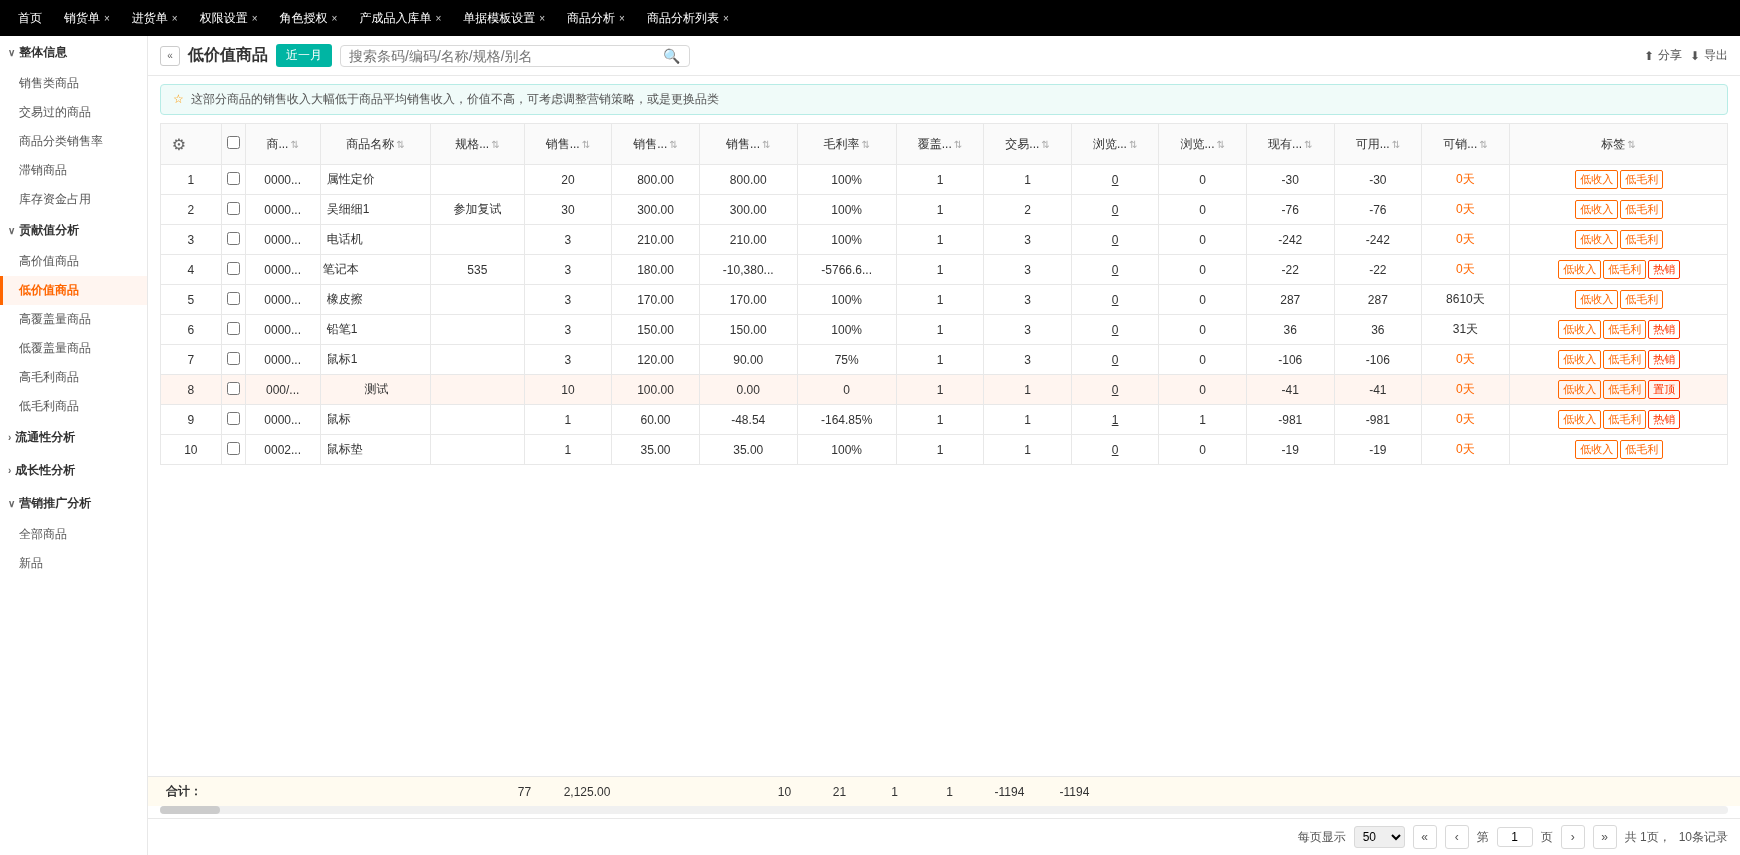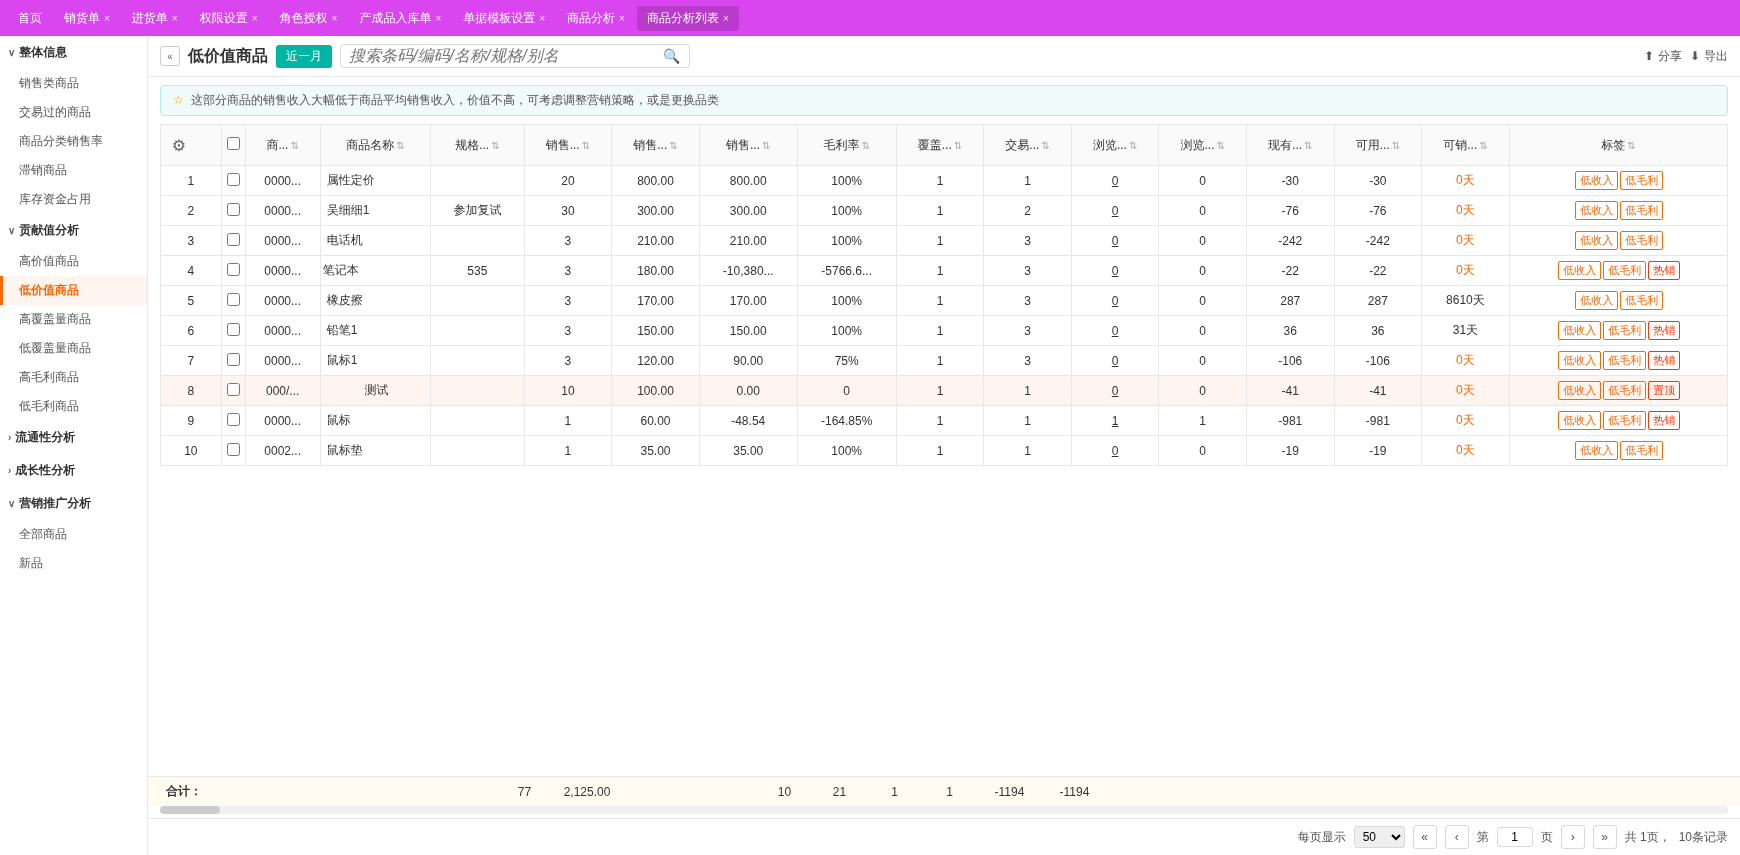--- a/index.html
+++ b/index.html
@@ -2,21 +2,21 @@
 <html><head>
   <meta charset="utf-8">
   <style>
     * { box-sizing: border-box; margin: 0; padding: 0; font-family: 'Microsoft YaHei', Arial, sans-serif; font-size: 12px; }
     body { background: #f5f5f5; overflow: hidden; }
 
     
     .top-nav {
       display: flex;
       align-items: center;
-      background: #d946ef;
+      background: #000000;
       height: 36px;
       padding: 0 8px;
       gap: 2px;
     }
     .nav-item {
       color: #fff;
       padding: 4px 10px;
       cursor: pointer;
       border-radius: 3px;
       white-space: nowrap;
@@ -110,24 +110,23 @@
       border: 1px solid #d9d9d9;
       border-radius: 4px;
       padding: 2px 8px;
       gap: 4px;
       flex: 1;
       max-width: 350px;
     }
     .search-box input {
       border: none;
       outline: none;
-      font-size: 16px;
+      font-size: 14px;
       color: #6d28d9;
       width: 100%;
-      font-style: italic;
     }
     .search-icon { color: #ff6600; font-size: 14px; cursor: pointer; }
     .header-actions {
       margin-left: auto;
       display: flex;
       gap: 8px;
       align-items: center;
     }
     .action-btn {
       display: flex;

